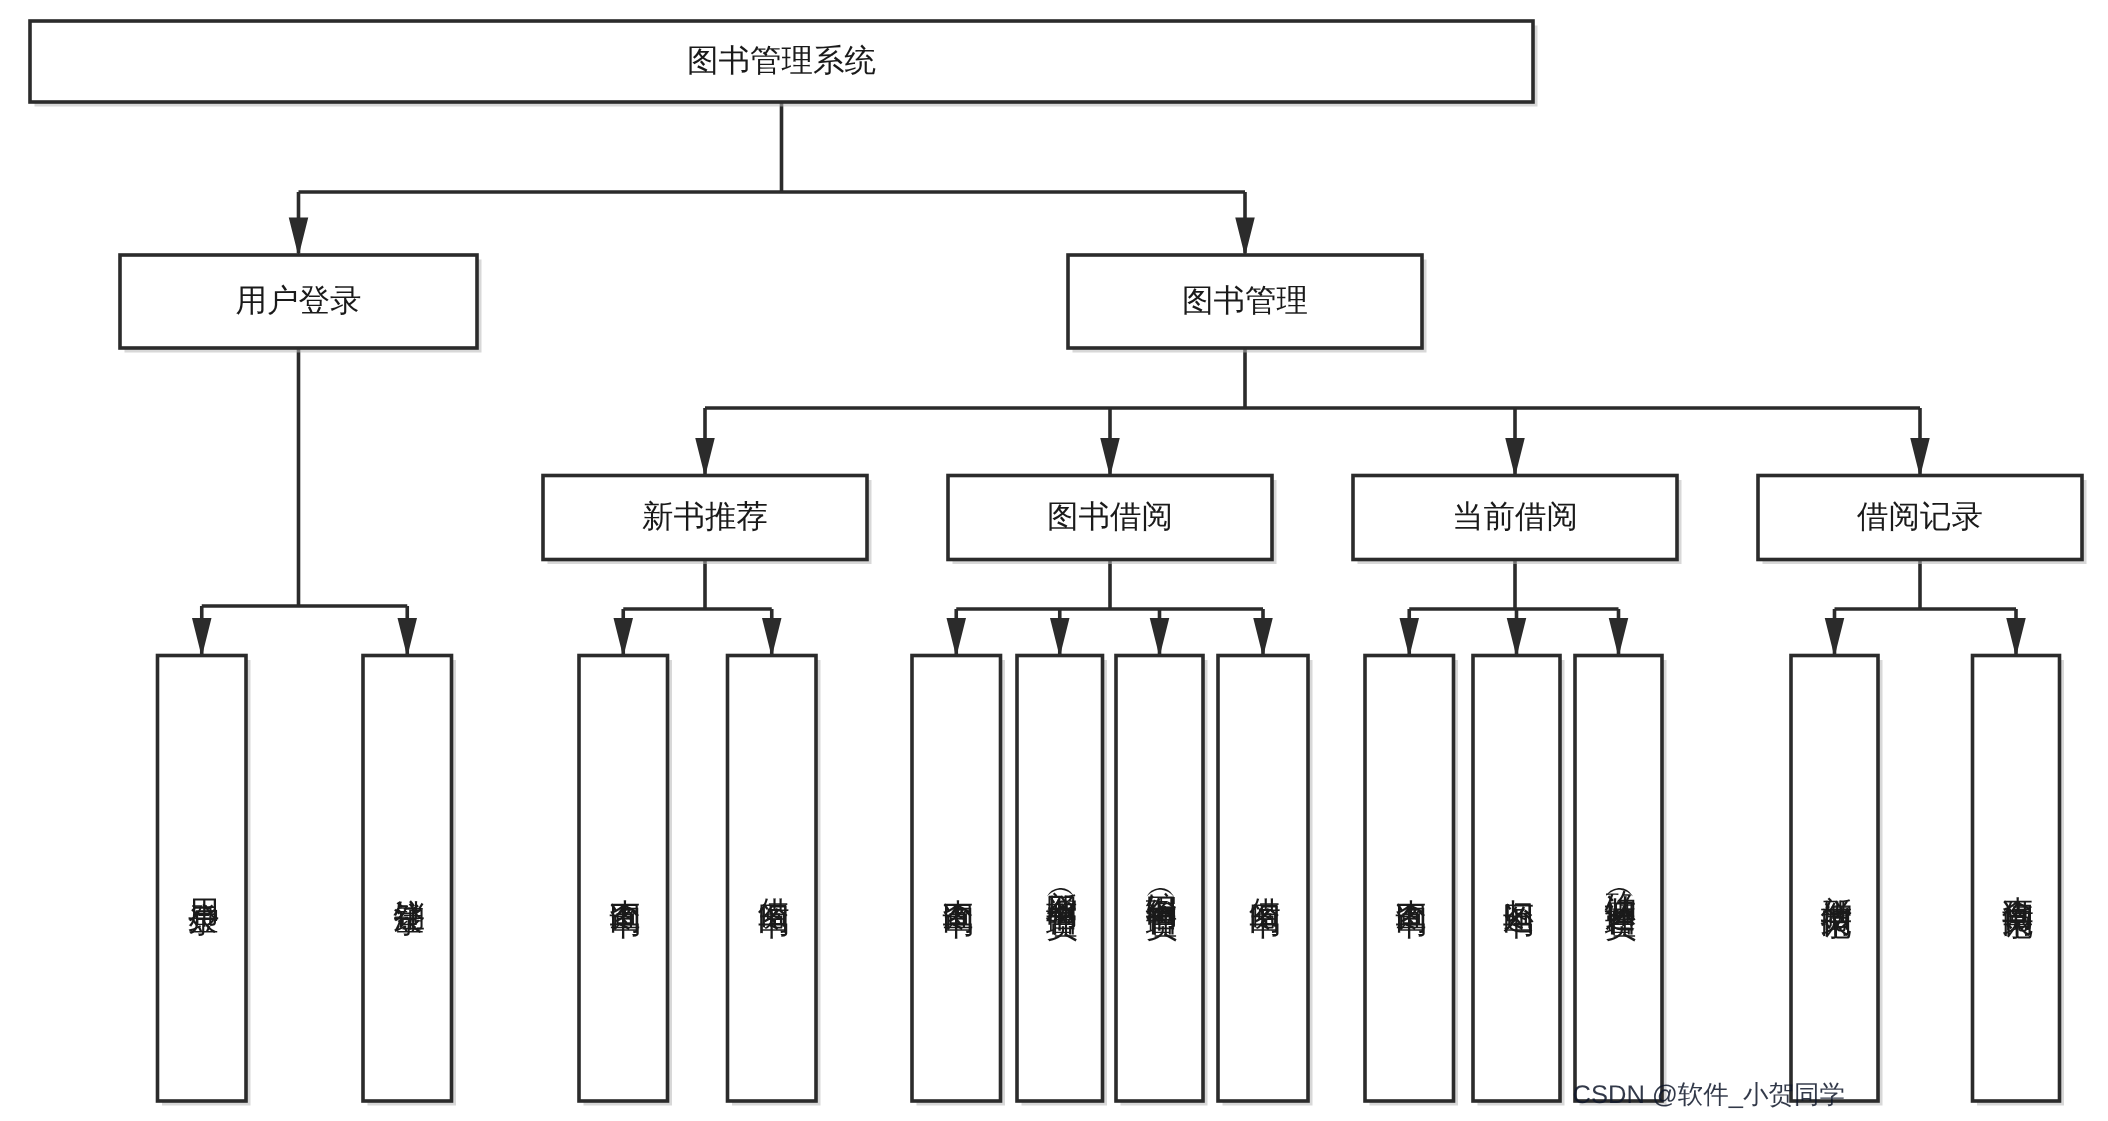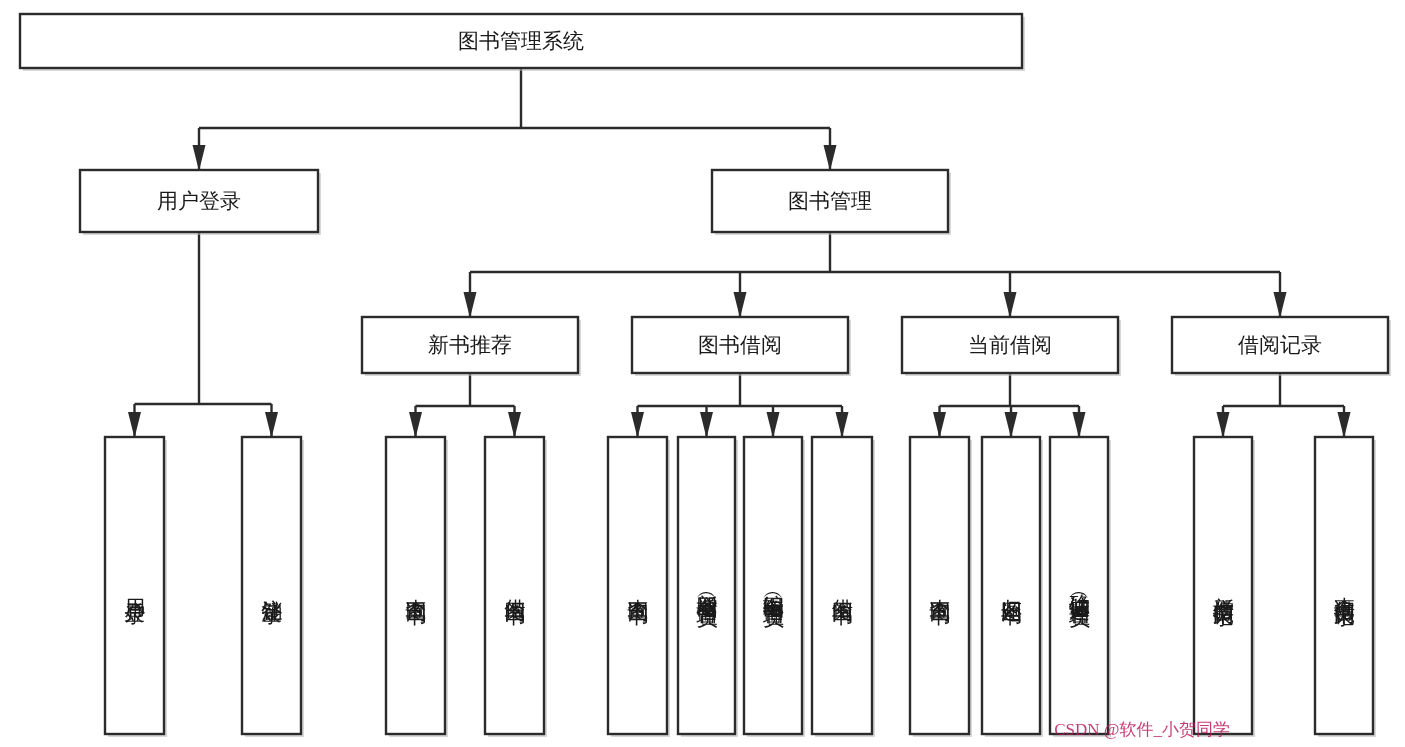--- a/index.html
+++ b/index.html
@@ -67,23 +67,23 @@
     font-size: 21px;
     line-height: 1.18;
     color: #1a1a1a;
     letter-spacing: 2px;
     white-space: nowrap;
   }
   .watermark {
     position: absolute;
     right: 8px;
     bottom: 6px;
-    font-family: Liberation Serif, serif;
+    font-family: Liberation Sans, sans-serif;
     font-size: 17px;
-    color: #be185d;
+    color: #0f172a;
     opacity: 0.85;
     white-space: nowrap;
     pointer-events: none;
   }
 </style>
 </head>
 <body>
 
 <div id="diagram-root">
   <svg class="flow" viewBox="0 0 1405 747">

